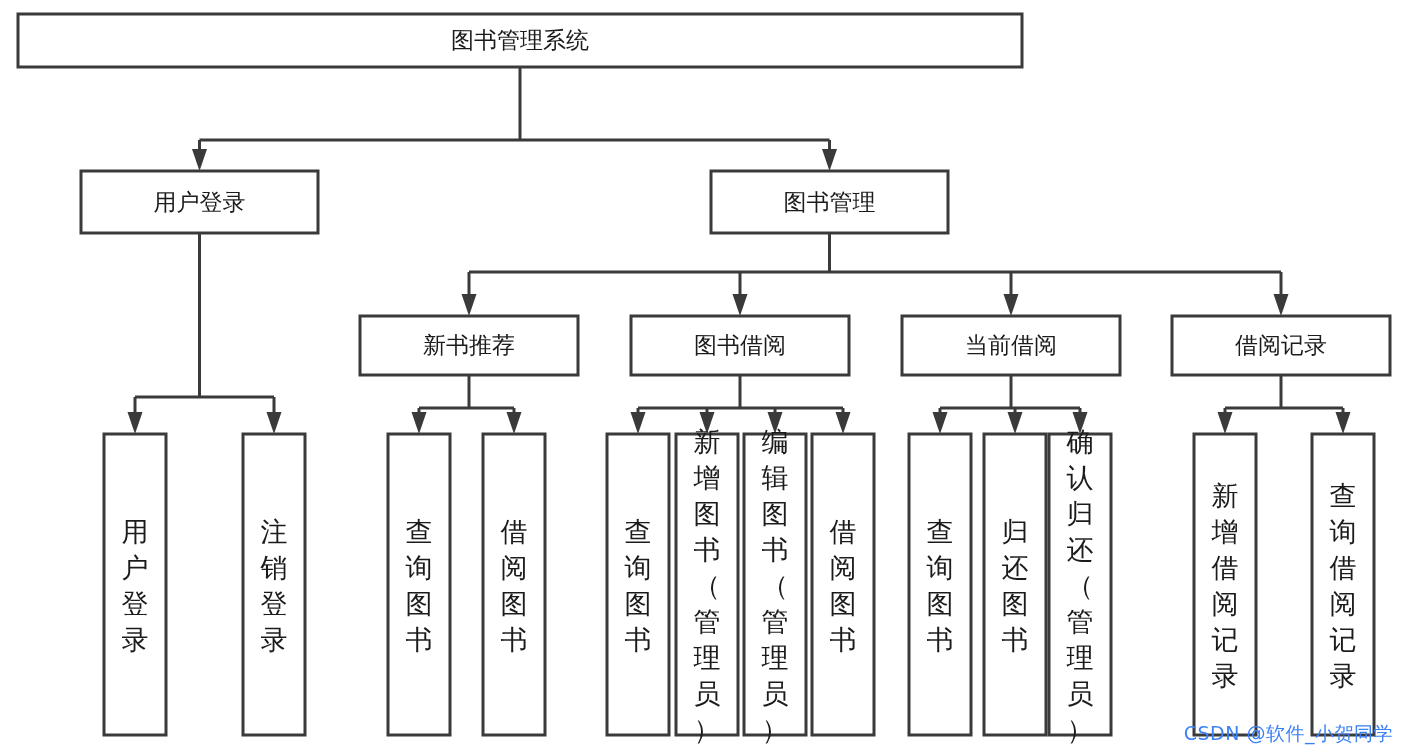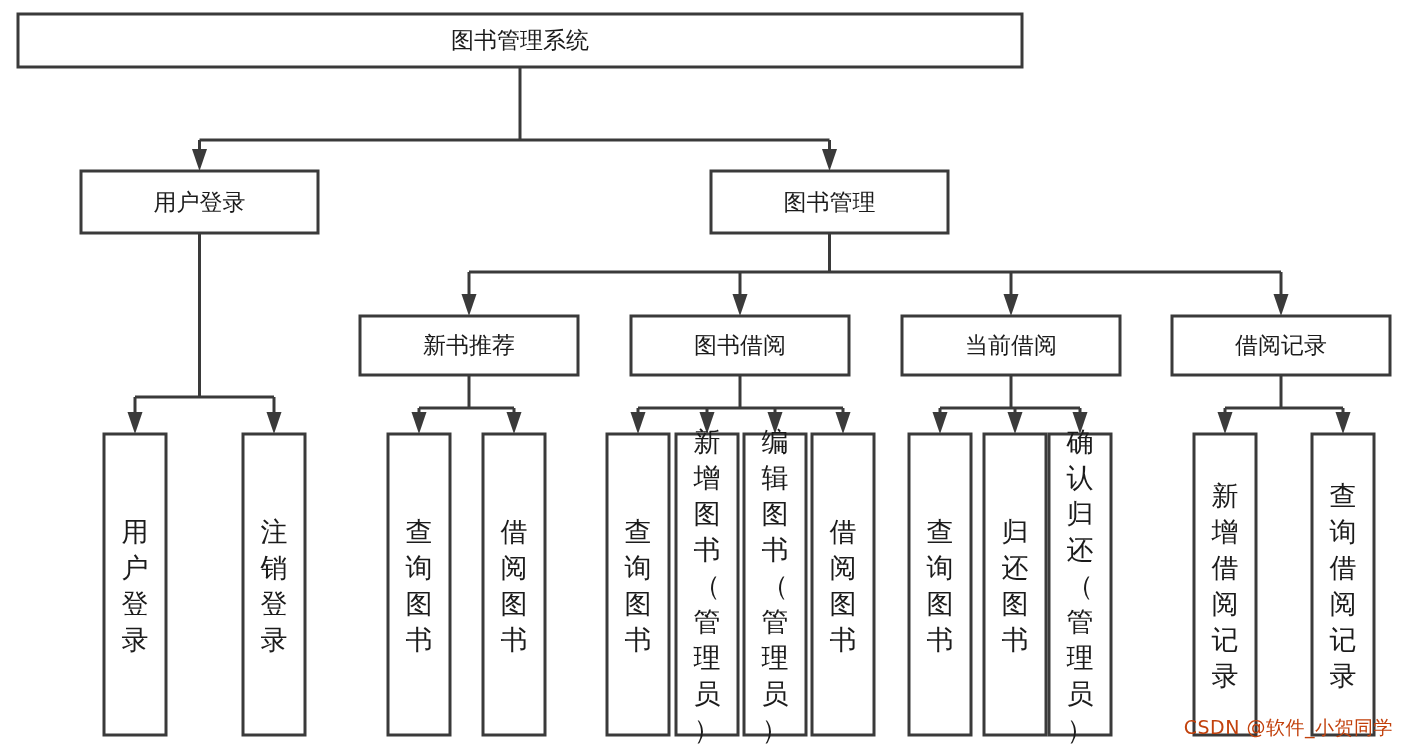--- a/index.html
+++ b/index.html
@@ -48,24 +48,24 @@
   }
   .node-label-v {
     font-family: "DejaVu Sans", "Liberation Sans", sans-serif;
     font-size: 27px;
     fill: #1b1b1b;
     text-anchor: middle;
   }
   .watermark {
     position: absolute;
     right: 12px;
-    bottom: 6px;
+    bottom: 0;
     font-family: "DejaVu Sans", "Liberation Sans", sans-serif;
     font-size: 19px;
-    color: #c2410c;
+    color: #3b82f6;
     letter-spacing: 0.5px;
     white-space: nowrap;
     pointer-events: none;
   }
 </style>
 </head>
 <body>
 
 <div id="diagram-root">
   <svg id="flow" viewBox="0 0 1405 747">

